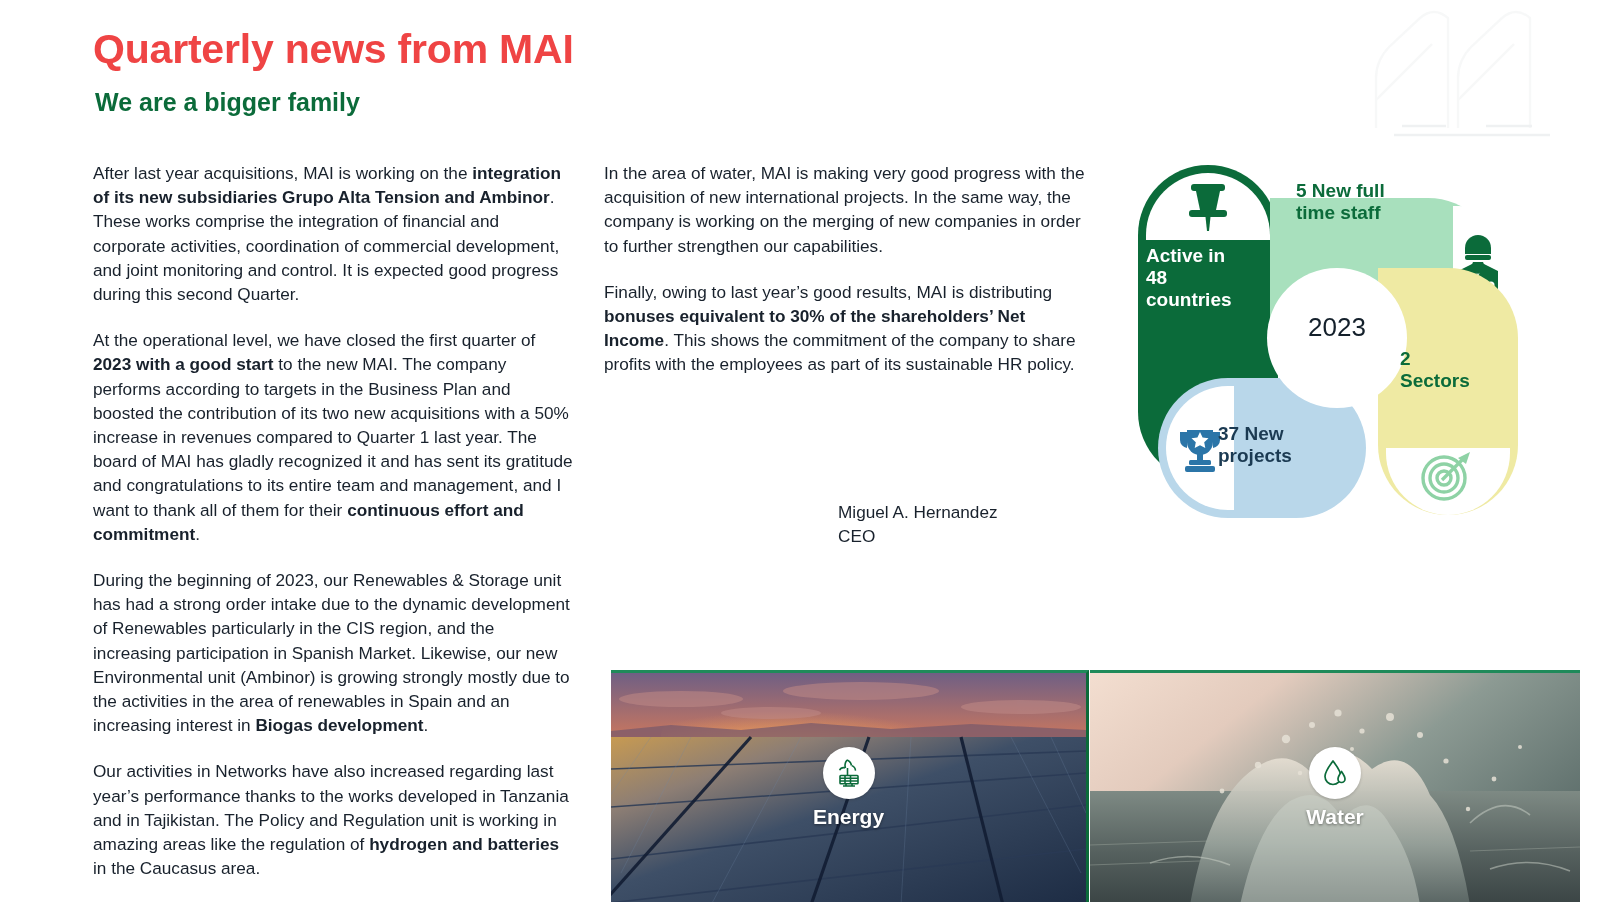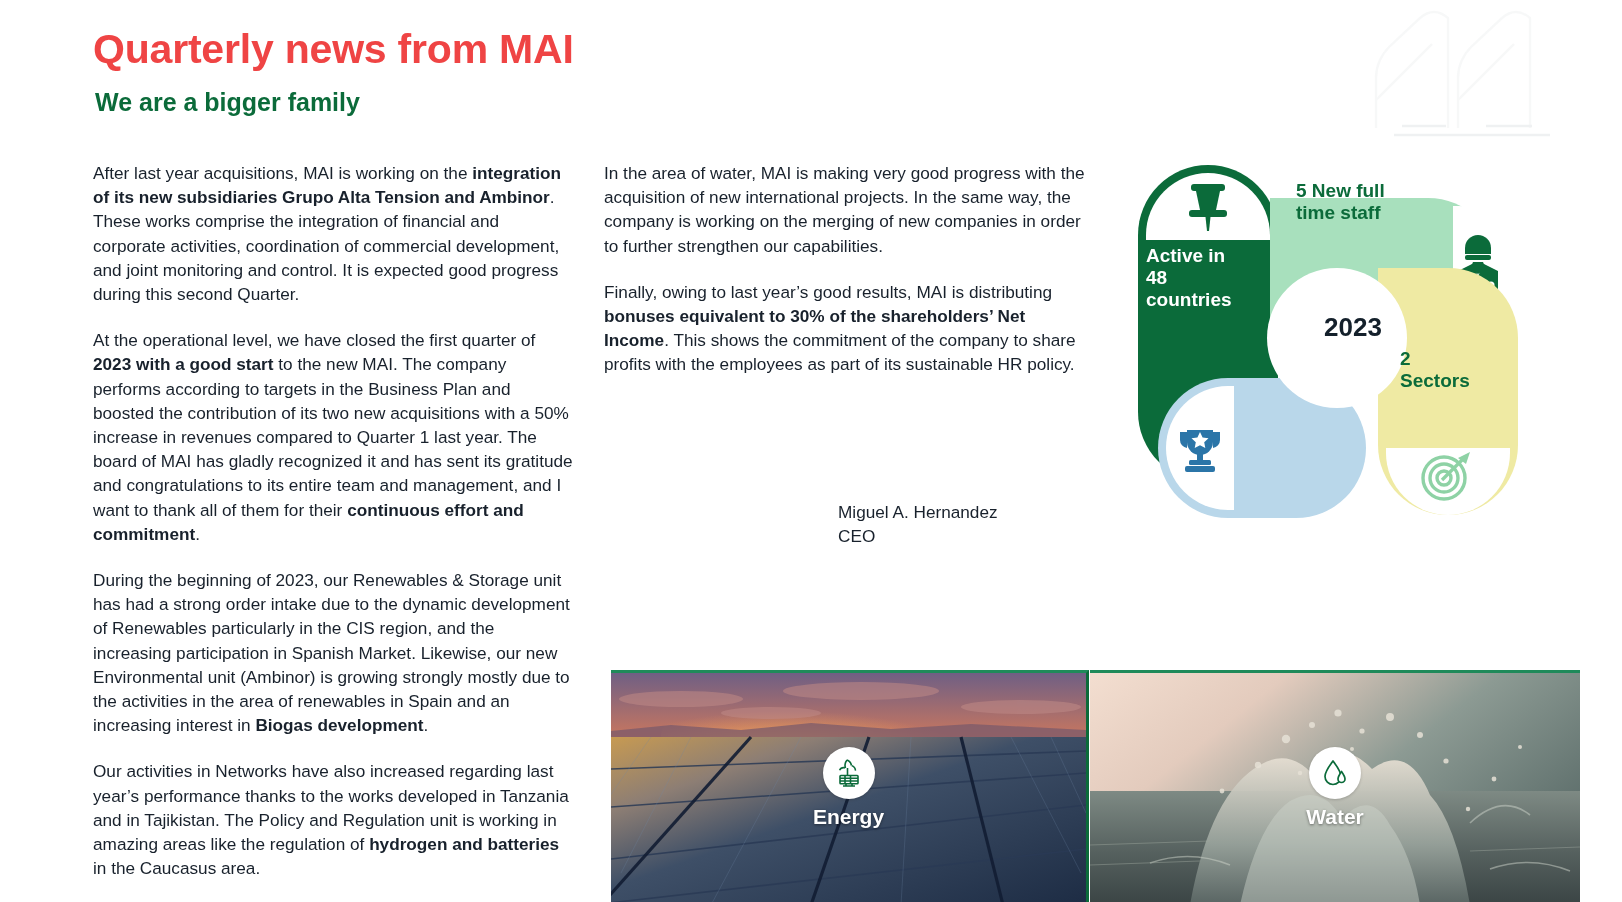--- a/index.html
+++ b/index.html
@@ -99,25 +99,25 @@
   .lbl-sectors {
     left: 272px; top: 208px; width: 120px;
     color: #0b6b3a; font-size: 19px;
   }
   .lbl-projects {
     left: 90px; top: 283px; width: 146px;
     color: #1b3a52; font-size: 19px;
   }
   .lbl-year {
     position: absolute;
-    left: 170px; top: 172px; width: 110px;
+    left: 154px; top: 172px; width: 110px;
     text-align: center;
     font-size: 26px;
     color: #14202b;
-    font-weight: bold;
+    font-weight: normal;
   }
 
   
   .photo-card {
     position: absolute;
     top: 670px;
     height: 232px;
     overflow: hidden;
     border-top: 3px solid #1f8a5a;
   }
@@ -262,20 +262,22 @@
     <circle cx="209" cy="198" r="70" fill="#ffffff"></circle>
   </svg>
 
   <div class="ig-label lbl-countries">Active in
 48
 countries</div>
   <div class="ig-label lbl-staff">5 New full
 time staff</div>
   <div class="ig-label lbl-sectors">2
 Sectors</div>
+  <div class="ig-label lbl-projects">37 New
+projects</div>
   <div class="lbl-year">2023</div>
 </div>
 
 <div class="photo-card" id="card-energy">
   <svg class="photo-bg" width="475" height="232" viewBox="0 0 475 232" preserveAspectRatio="none">
     <defs>
       <linearGradient id="skyE" x1="0" y1="0" x2="0" y2="1">
         <stop offset="0%" stop-color="#6f5f84"></stop>
         <stop offset="28%" stop-color="#c9775f"></stop>
         <stop offset="52%" stop-color="#f0a05a"></stop>

